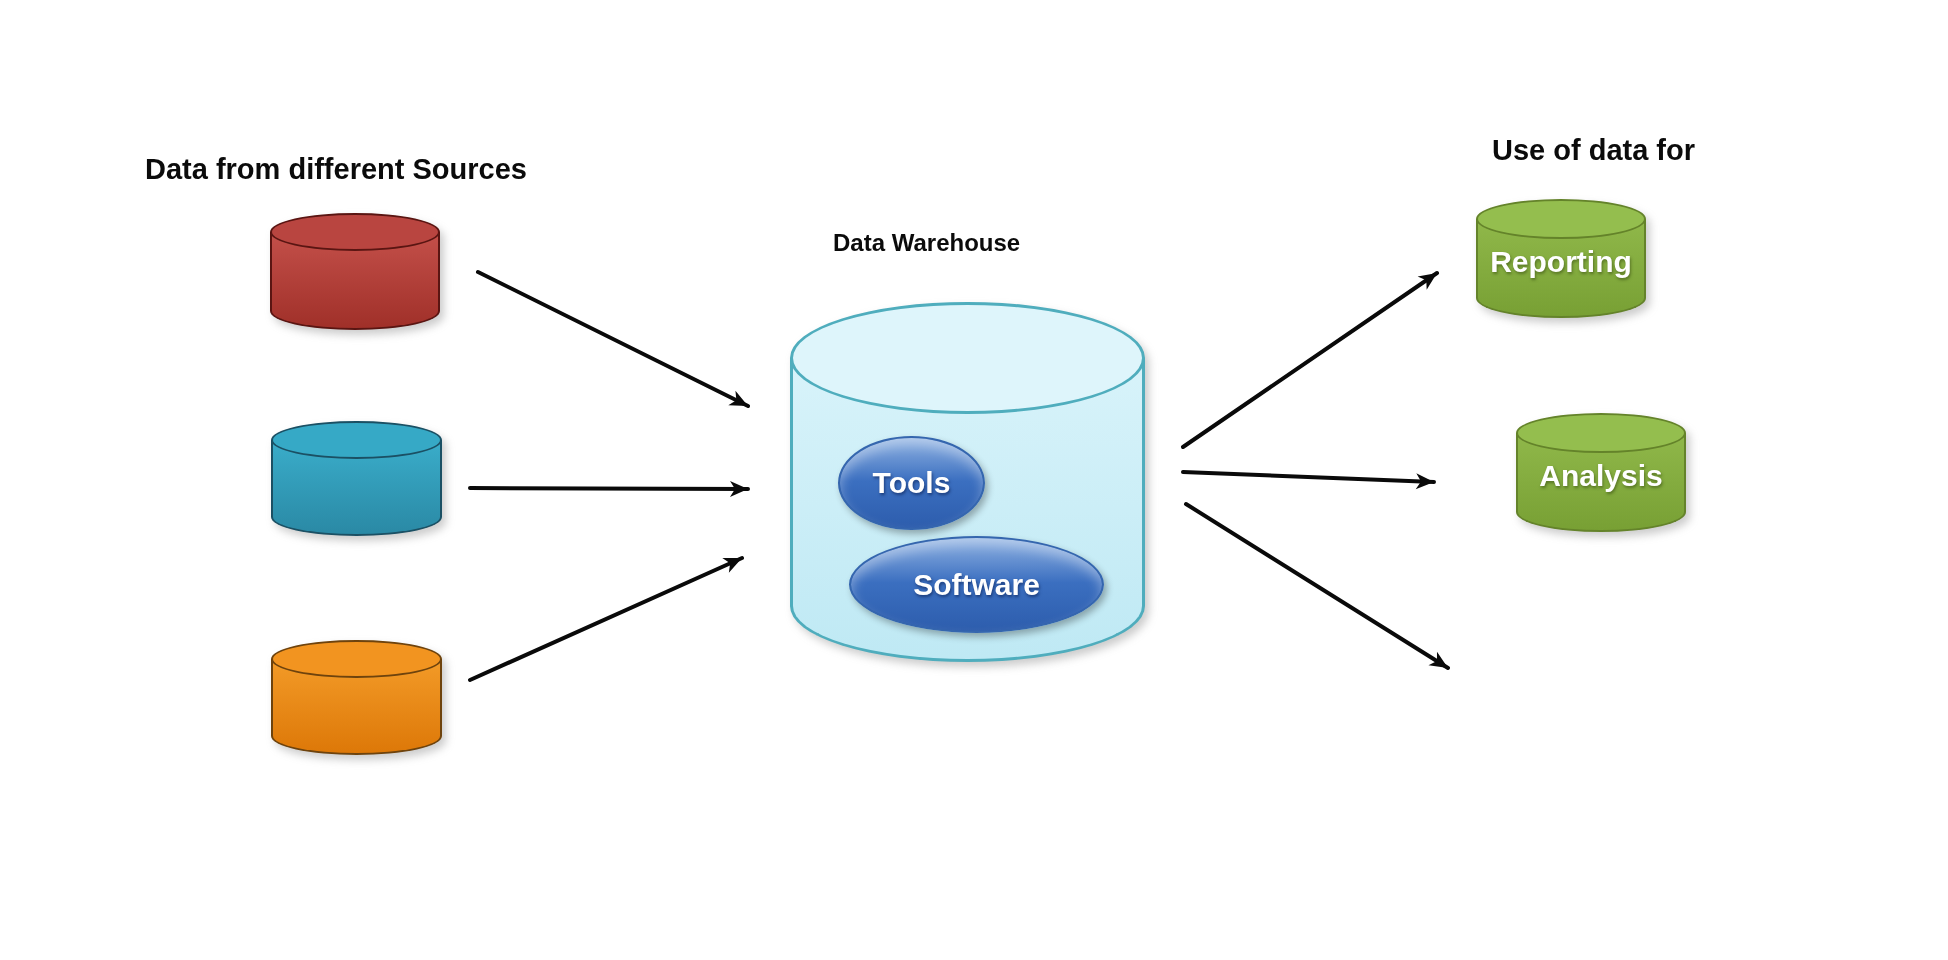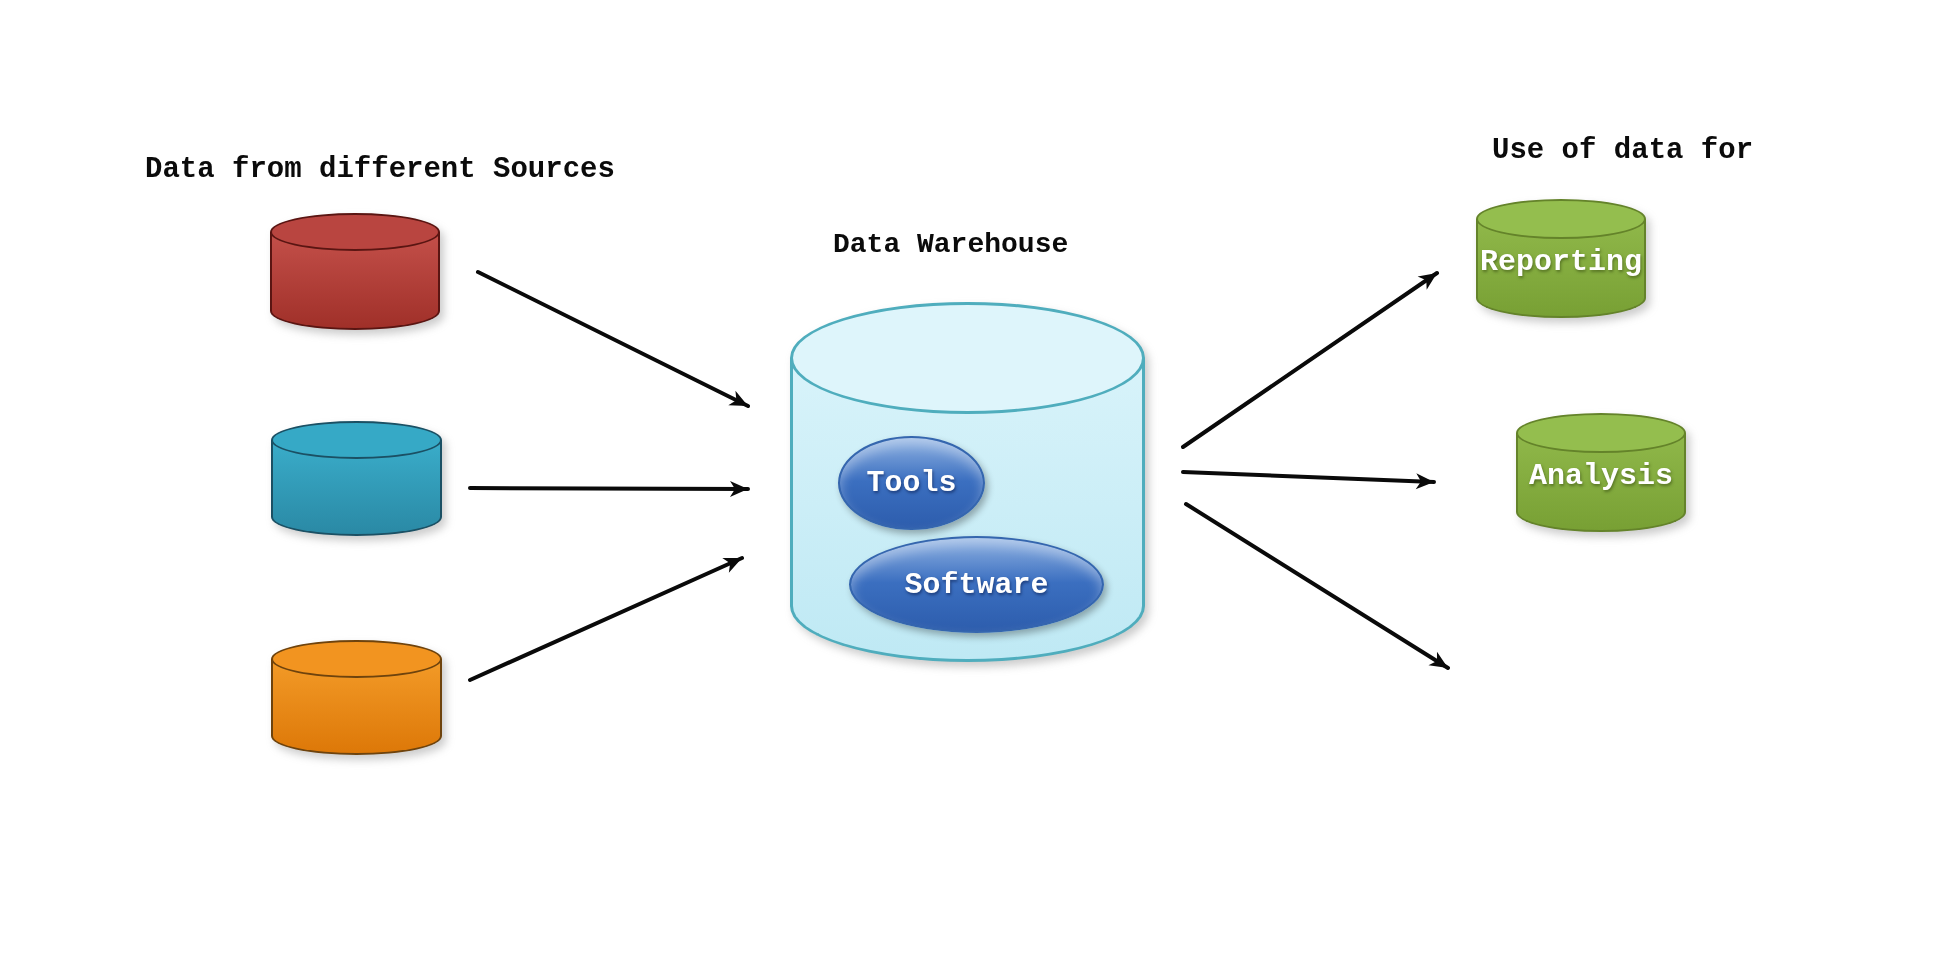--- a/index.html
+++ b/index.html
@@ -1,34 +1,34 @@
 <!DOCTYPE html>
 <html style="--canvas-bg: #ffffff; --text: #0b0b0b; --arrow: #0a0a0a; --label-text: #ffffff; --red-top: #b94540; --red-side-a: #c4504a; --red-side-b: #a03029; --red-line: #5a1512; --teal-top: #36a9c6; --teal-side-a: #3aadca; --teal-side-b: #2a89a5; --teal-line: #1b5064; --orange-top: #f29420; --orange-side-a: #f39b28; --orange-side-b: #dd7808; --orange-line: #6e430d; --green-top: #94be4e; --green-side-a: #90b84a; --green-side-b: #78a034; --green-line: #64832a; --wh-top: #def5fb; --wh-side-a: #d8f3fa; --wh-side-b: #bfe9f4; --wh-line: #4fadbd; --bubble-a: #8fb2e2; --bubble-b: #3b6fc0; --bubble-c: #2d5dad; --bubble-line: #3566ae;"><head>
 <meta charset="utf-8">
 <style>
   html, body { margin: 0; padding: 0; background: #fff; }
   .canvas {
     position: relative;
     width: 1948px;
     height: 960px;
     background: var(--canvas-bg, #ffffff);
-    font-family: Liberation Mono, monospace;
+    font-family: Liberation Sans, sans-serif;
     overflow: hidden;
   }
 
   .title {
     position: absolute;
     font-weight: 700;
     color: var(--text, #0b0b0b);
     line-height: 1.1;
     white-space: nowrap;
     z-index: 4;
   }
   .sources-title  { left: 145px;  top: 154px; font-size: 29px; }
-  .warehouse-title{ left: 833px;  top: 230px; font-size: 28px; }
+  .warehouse-title{ left: 833px;  top: 230px; font-size: 24px; }
   .uses-title     { left: 1460px; top: 135px; font-size: 29px; margin-left: 32px; }
 
   .arrows { position: absolute; left: 0; top: 0; z-index: 1; }
 
   
   .cyl { position: absolute; z-index: 2; filter: drop-shadow(4px 5px 4px rgba(110,110,110,0.35)); }
   .cyl .side {
     position: absolute; left: 0; width: 100%;
     top: var(--ry); height: calc(100% - var(--ry));
     box-sizing: border-box;

